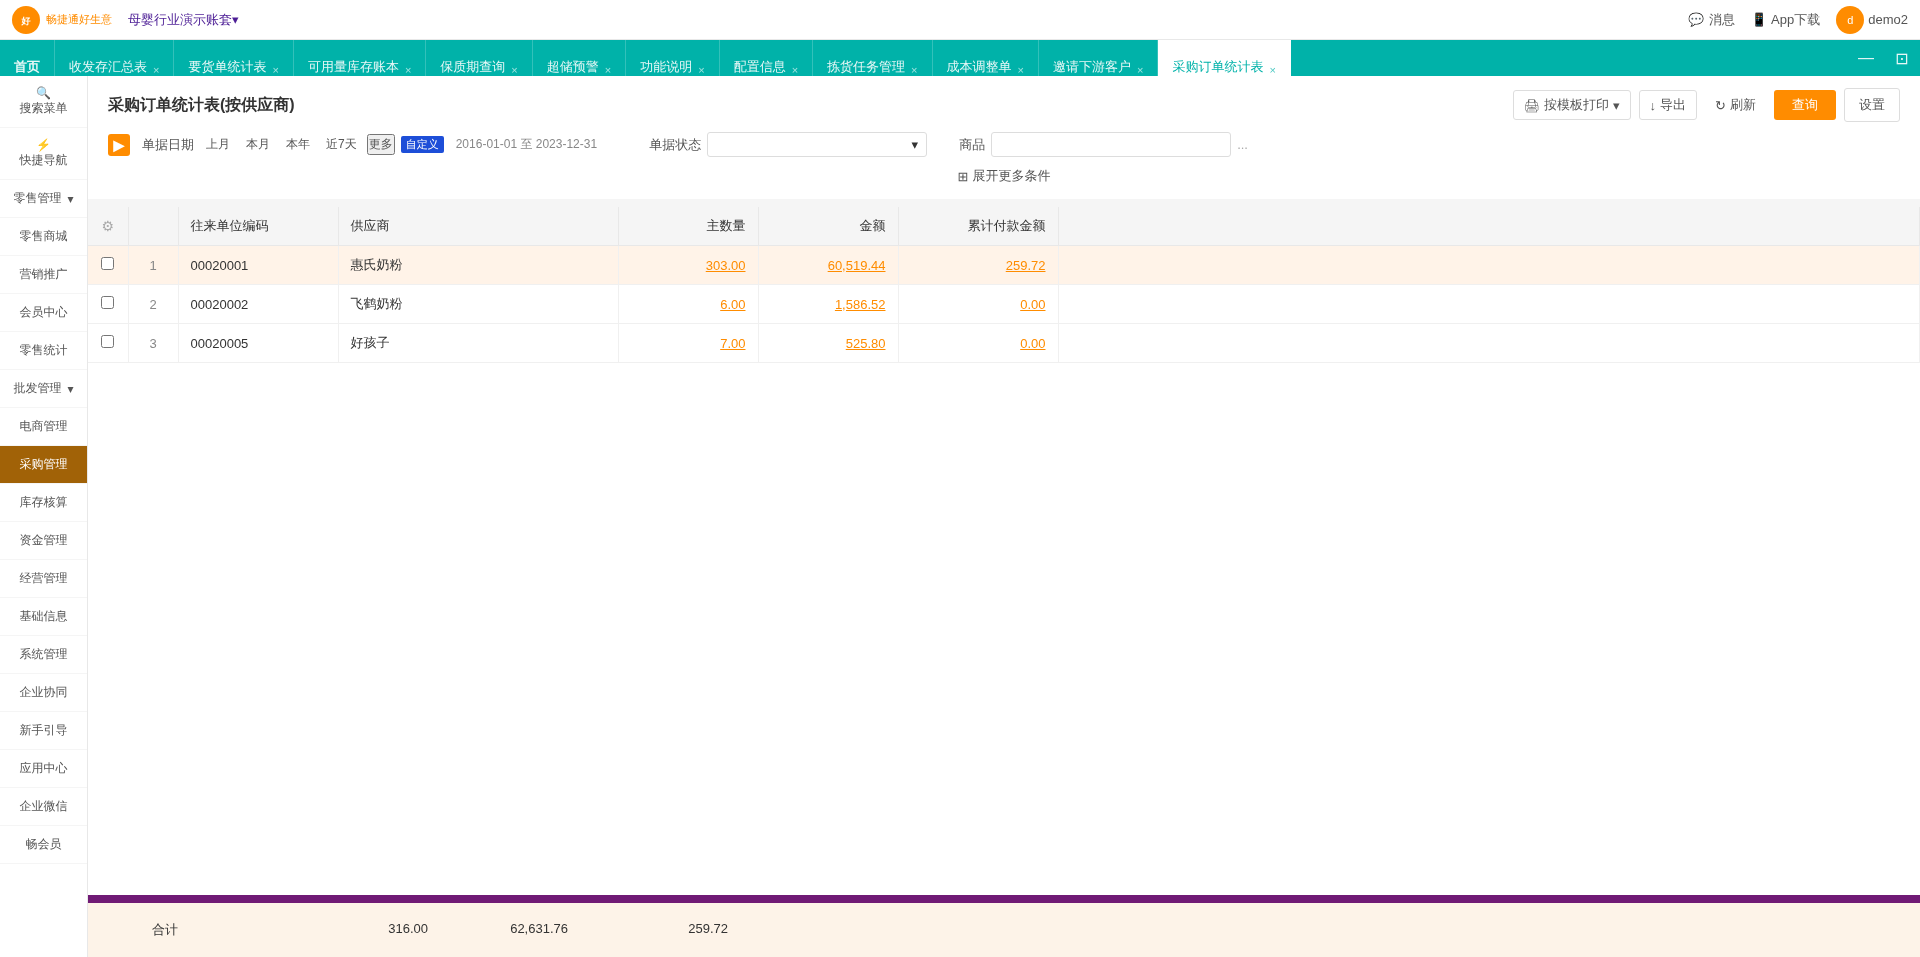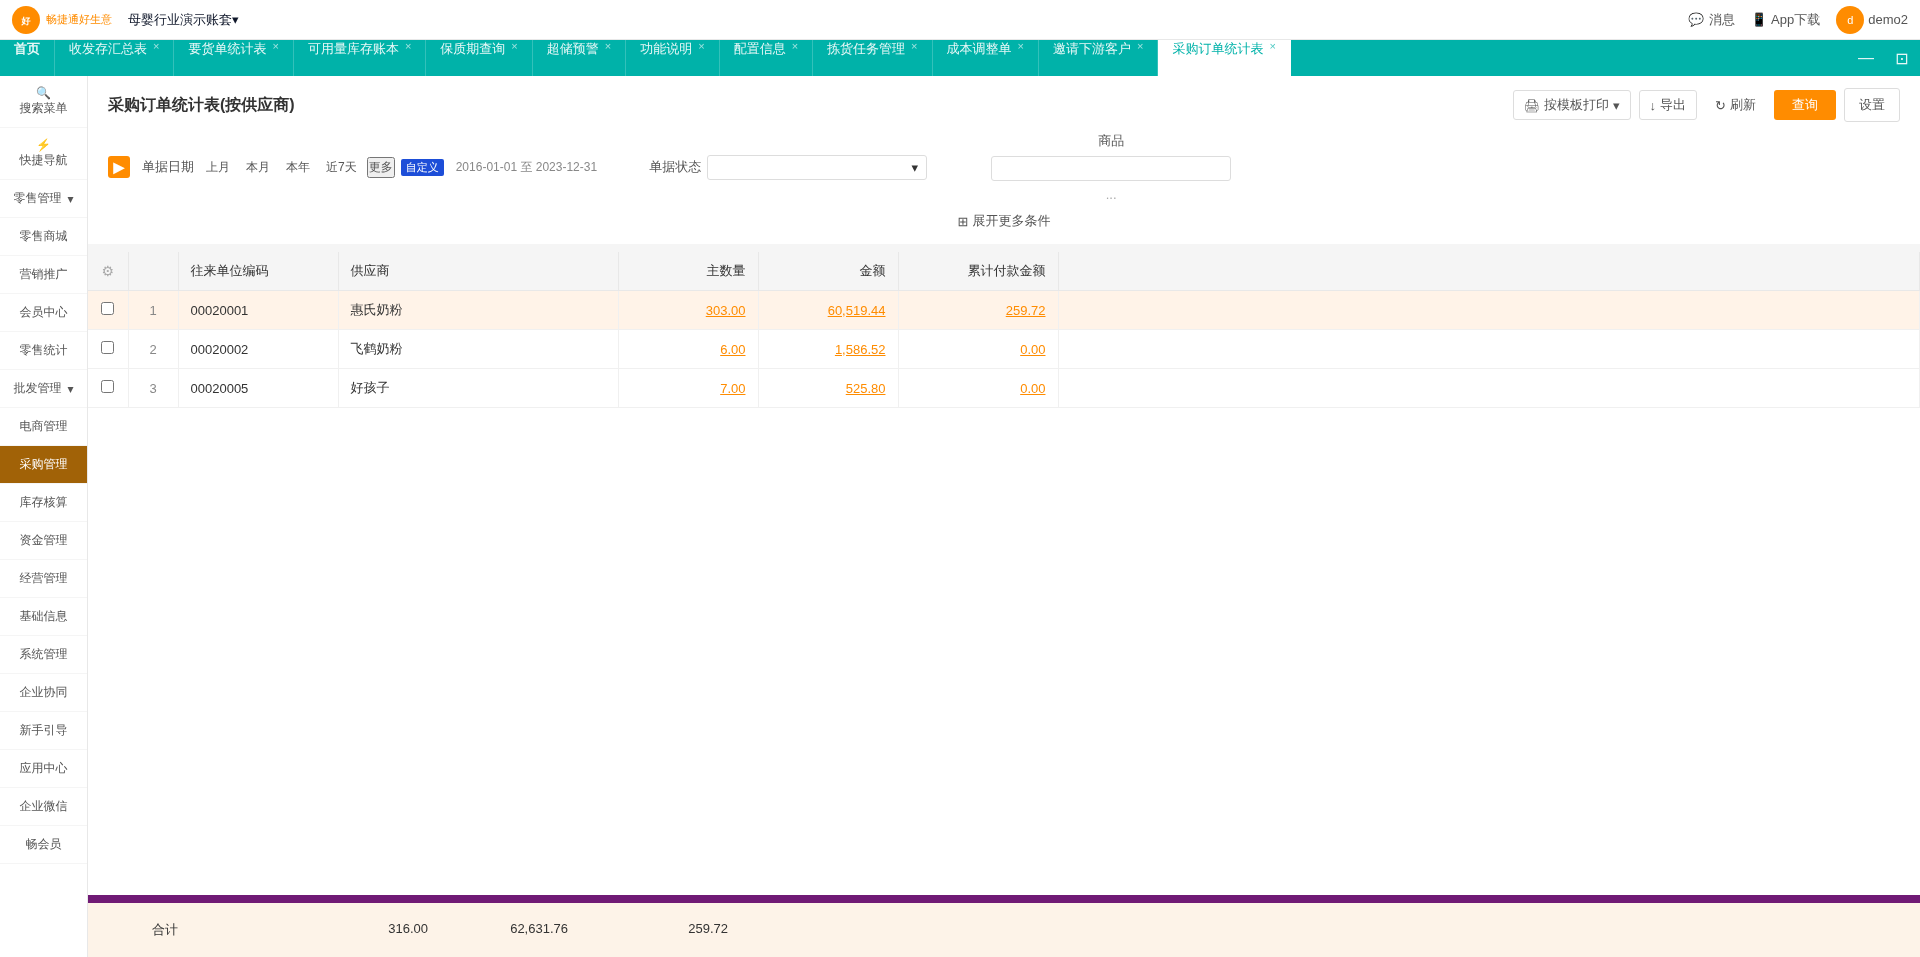--- a/index.html
+++ b/index.html
@@ -4,28 +4,28 @@
   <style>
     * { margin: 0; padding: 0; box-sizing: border-box; }
     body { font-family: 'Microsoft YaHei', Arial, sans-serif; font-size: 13px; background: #f5f5f5; color: #333; width: 1920px; height: 957px; overflow: hidden; display: flex; flex-direction: column; }
 
     
     .top-bar { height: 40px; background: #fff; display: flex; align-items: center; justify-content: space-between; padding: 0 12px; border-bottom: 1px solid #e8e8e8; flex-shrink: 0; }
     .top-bar-left { display: flex; align-items: center; gap: 8px; }
     .logo-area { display: flex; align-items: center; gap: 6px; }
     .logo-icon { width: 28px; height: 28px; background: #ff8c00; border-radius: 50%; display: flex; align-items: center; justify-content: center; color: #fff; font-size: 12px; font-weight: bold; }
     .logo-text { font-size: 11px; color: #ff8c00; line-height: 1.2; }
-    .workspace-selector { display: flex; align-items: center; color: #0f172a; font-size: 13px; cursor: pointer; border: none; background: none; padding: 4px 8px; }
+    .workspace-selector { display: flex; align-items: center; color: #4c1d95; font-size: 13px; cursor: pointer; border: none; background: none; padding: 4px 8px; }
     .top-bar-right { display: flex; align-items: center; gap: 16px; }
     .top-bar-action { display: flex; align-items: center; gap: 4px; color: #555; font-size: 13px; cursor: pointer; }
     .user-avatar { width: 28px; height: 28px; border-radius: 50%; background: #ff8c00; display: flex; align-items: center; justify-content: center; color: #fff; font-size: 11px; }
 
     
     .nav-tabs { height: 36px; background: #00b2a9; display: flex; align-items: center; flex-shrink: 0; overflow: hidden; }
-    .nav-tab { height: 36px; padding: 0 14px; display: flex; align-items: flex-start; gap: 4px; color: rgba(255,255,255,0.9); font-size: 13px; cursor: pointer; white-space: nowrap; border-right: 1px solid rgba(255,255,255,0.2); }
+    .nav-tab { height: 36px; padding: 0 14px; display: flex; align-items: flex-end; gap: 4px; color: rgba(255,255,255,0.9); font-size: 13px; cursor: pointer; white-space: nowrap; border-right: 1px solid rgba(255,255,255,0.2); }
     .nav-tab.active { background: #fff; color: #00b2a9; }
     .nav-tab-close { font-size: 11px; color: inherit; opacity: 0.7; cursor: pointer; margin-left: 2px; }
     .nav-tab-home { font-weight: bold; }
     .nav-tabs-end { margin-left: auto; display: flex; align-items: center; }
     .nav-end-btn { height: 36px; width: 36px; display: flex; align-items: center; justify-content: center; color: rgba(255,255,255,0.9); cursor: pointer; font-size: 16px; }
 
     
     .main-layout { display: flex; flex: 1; overflow: hidden; }
 
     
@@ -300,21 +300,21 @@
             <span class="date-custom-badge">自定义</span>
           </div>
           <span class="date-range-text">2016-01-01 至 2023-12-31</span>
           <div class="filter-group" style="margin-left: 40px;">
             <span class="filter-label">单据状态</span>
             <div class="filter-select" style="min-width: 220px;">
               <span></span>
               <span>▾</span>
             </div>
           </div>
-          <div class="filter-group" style="margin-left: 52px; flex-direction: column;">
+          <div class="filter-group" style="margin-left: 20px;">
             <span class="filter-label">商品</span>
             <input class="filter-input" style="min-width: 240px;">
             <span style="cursor:pointer; color: #aaa;">...</span>
           </div>
         </div>
         <div class="expand-more">
           <button class="expand-more-btn">
             <span>⊞</span>
             <span>展开更多条件</span>
           </button>

